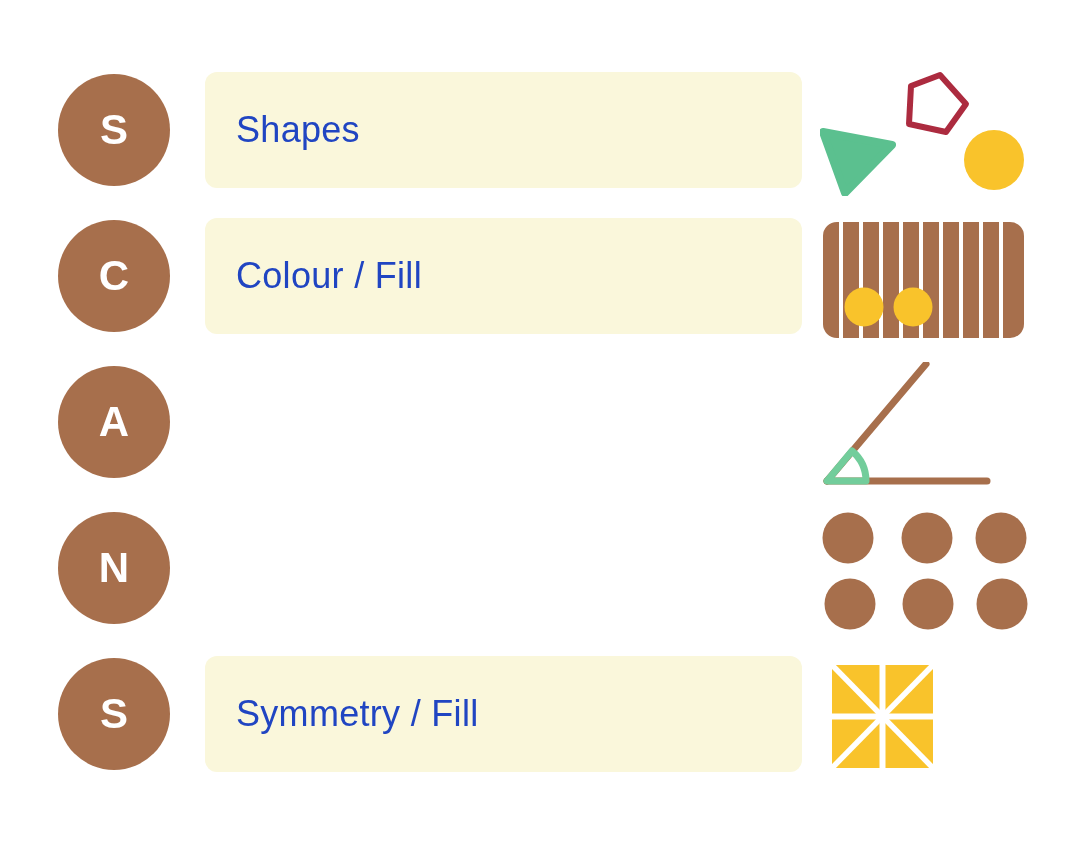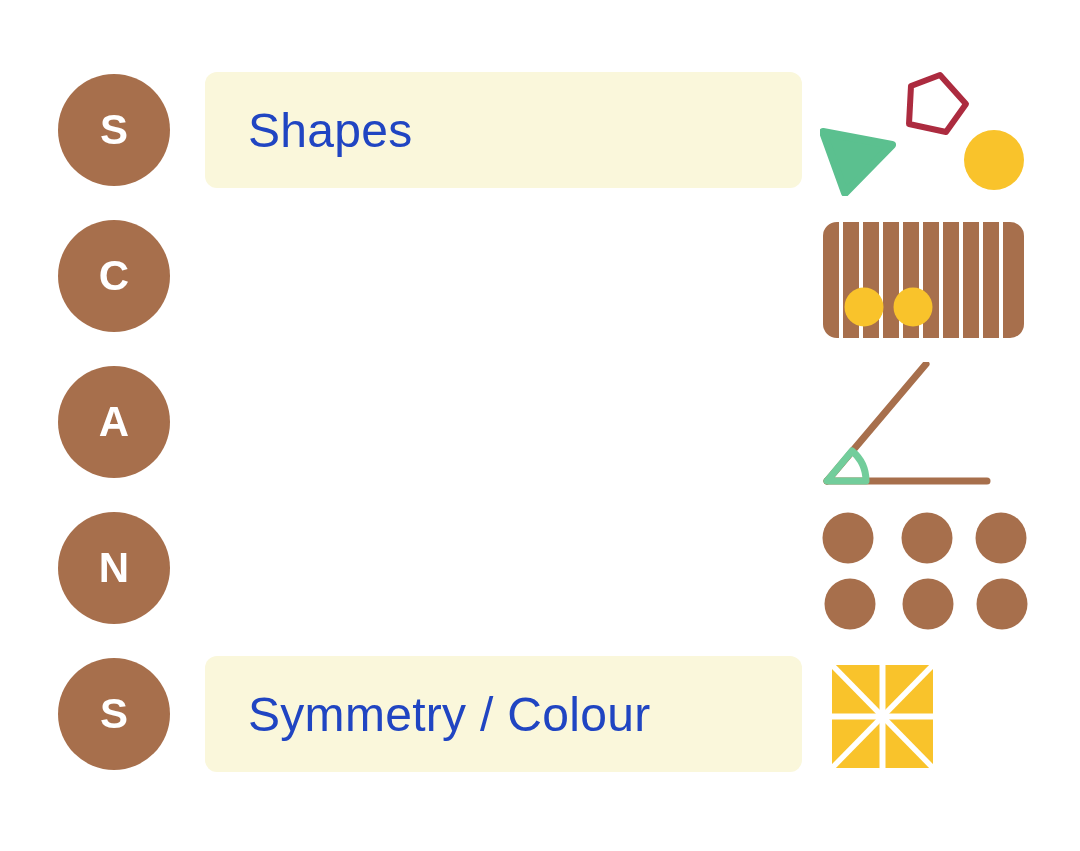--- a/index.html
+++ b/index.html
@@ -45,25 +45,24 @@
     height: 116px;
     border-radius: 12px;
     background: var(--cream);
     display: flex;
     align-items: center;
     box-sizing: border-box;
     padding-left: 31px;
   }
   .pill-label {
     color: var(--blue);
-    font-size: 48px;
+    font-size: 36px;
     font-weight: 400;
     letter-spacing: 0.3px;
     white-space: nowrap;
-    margin-left: 12px;
   }
   .row-icon {
     position: absolute;
     left: 820px;
   }
 </style>
 </head>
 <body>
 
 <div class="page">
@@ -78,20 +77,23 @@
     <svg class="row-icon" style="top:-2px" width="210" height="126" viewBox="0 0 210 126">
       <polygon points="3,62 72,75 25,123" style="fill:var(--green);stroke:var(--green)" stroke-width="8" stroke-linejoin="round"></polygon>
       <polygon points="91,16 120,5 146,34 126,62 89,54" style="fill:none;stroke:var(--red)" stroke-width="6" stroke-linejoin="round"></polygon>
       <circle cx="174" cy="90" r="30" style="fill:var(--yellow)"></circle>
     </svg>
   </div>
 
   <div class="row" style="top:218px">
     <div class="badge">
       <span>C</span>
+    </div>
+    <div class="pill">
+      <span class="pill-label">Colour / Fill</span>
     </div>
     <svg class="row-icon" style="top:2px" width="210" height="120" viewBox="0 0 210 120">
       <defs>
         <clipPath id="fillRectClip">
             <rect x="3" y="2" width="201" height="116" rx="14"></rect>
           </clipPath>
       </defs>
       <rect x="3" y="2" width="201" height="116" rx="14" style="fill:var(--brown)"></rect>
       <g clip-path="url(#fillRectClip)" style="stroke:var(--white)" stroke-width="4">
         <line x1="21" y1="0" x2="21" y2="120"></line>
@@ -134,21 +136,21 @@
           <circle cx="182" cy="92" r="25.5"></circle>
       </g>
     </svg>
   </div>
 
   <div class="row" style="top:656px">
     <div class="badge">
       <span>S</span>
     </div>
     <div class="pill">
-      <span class="pill-label">Symmetry / Colour</span>
+      <span class="pill-label">Symmetry / Fill</span>
     </div>
     <svg class="row-icon" style="top:6px" width="210" height="110" viewBox="0 0 210 110">
       <rect x="12" y="3" width="101" height="103" style="fill:var(--yellow)"></rect>
       <g style="stroke:var(--white)">
         <line x1="12" y1="3" x2="113" y2="106" stroke-width="5.5"></line>
         <line x1="113" y1="3" x2="12" y2="106" stroke-width="5.5"></line>
         <line x1="62.5" y1="3" x2="62.5" y2="106" stroke-width="6"></line>
         <line x1="12" y1="54.5" x2="113" y2="54.5" stroke-width="6"></line>
       </g>
     </svg>

